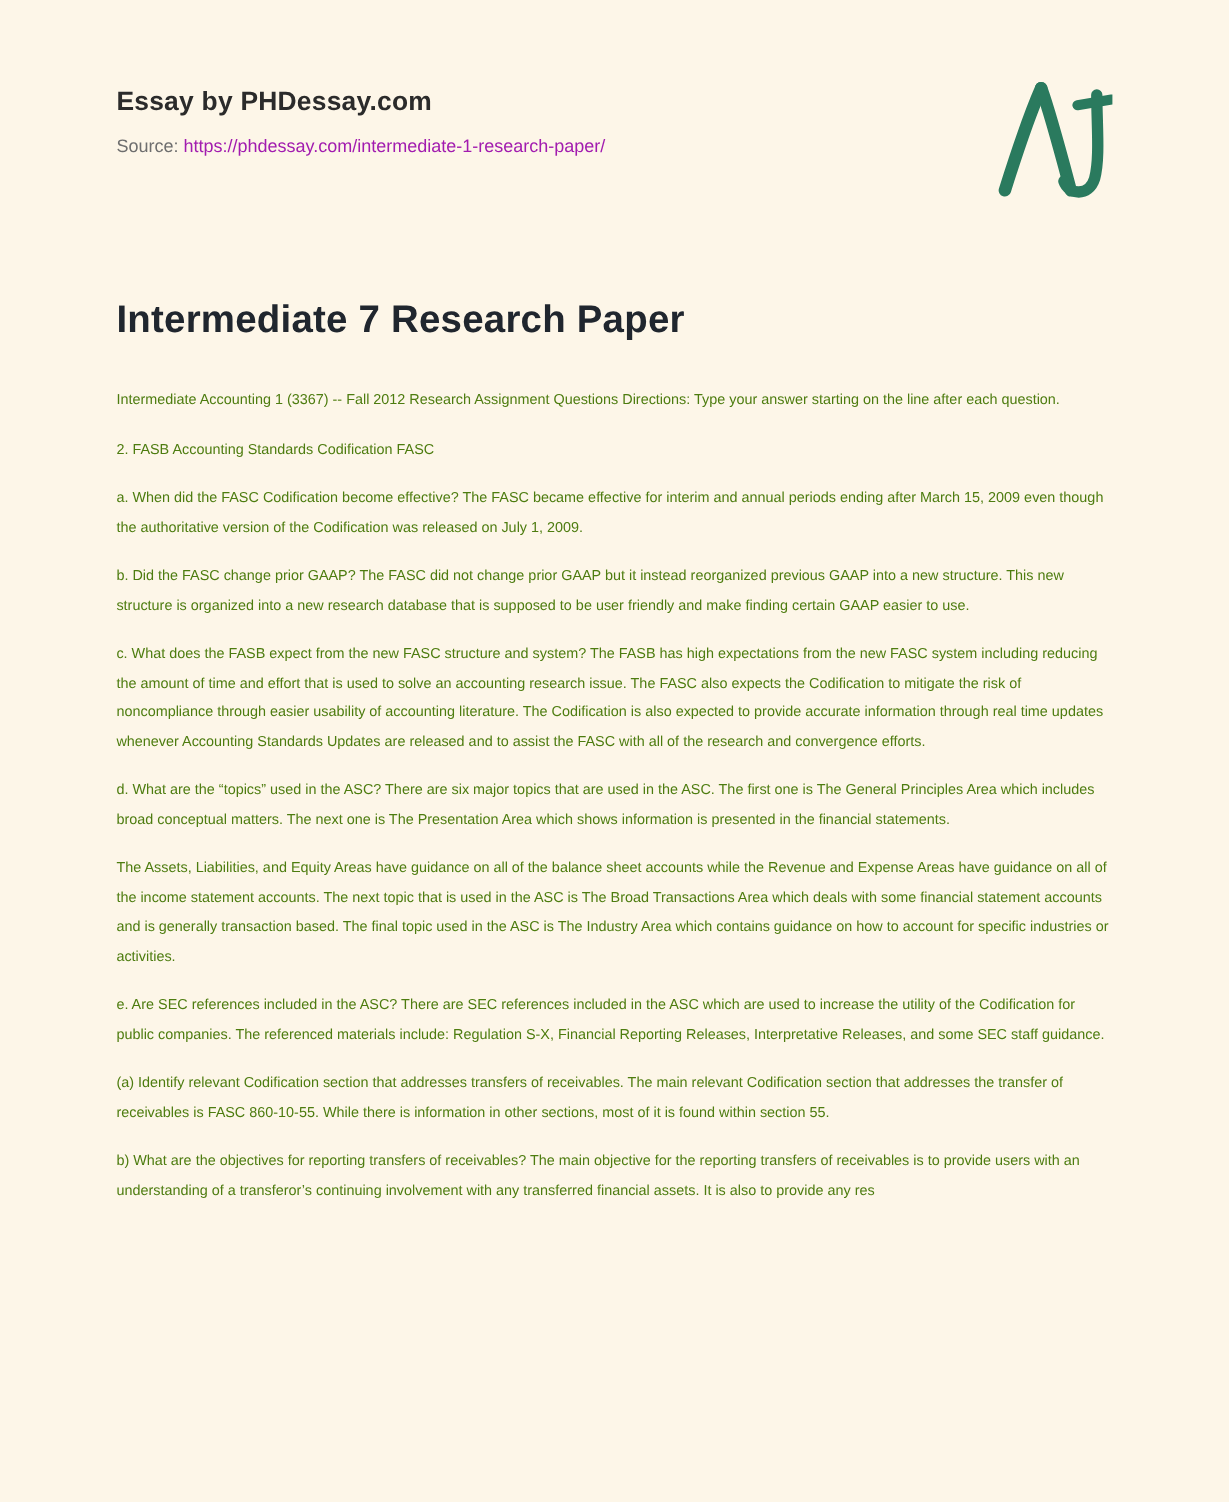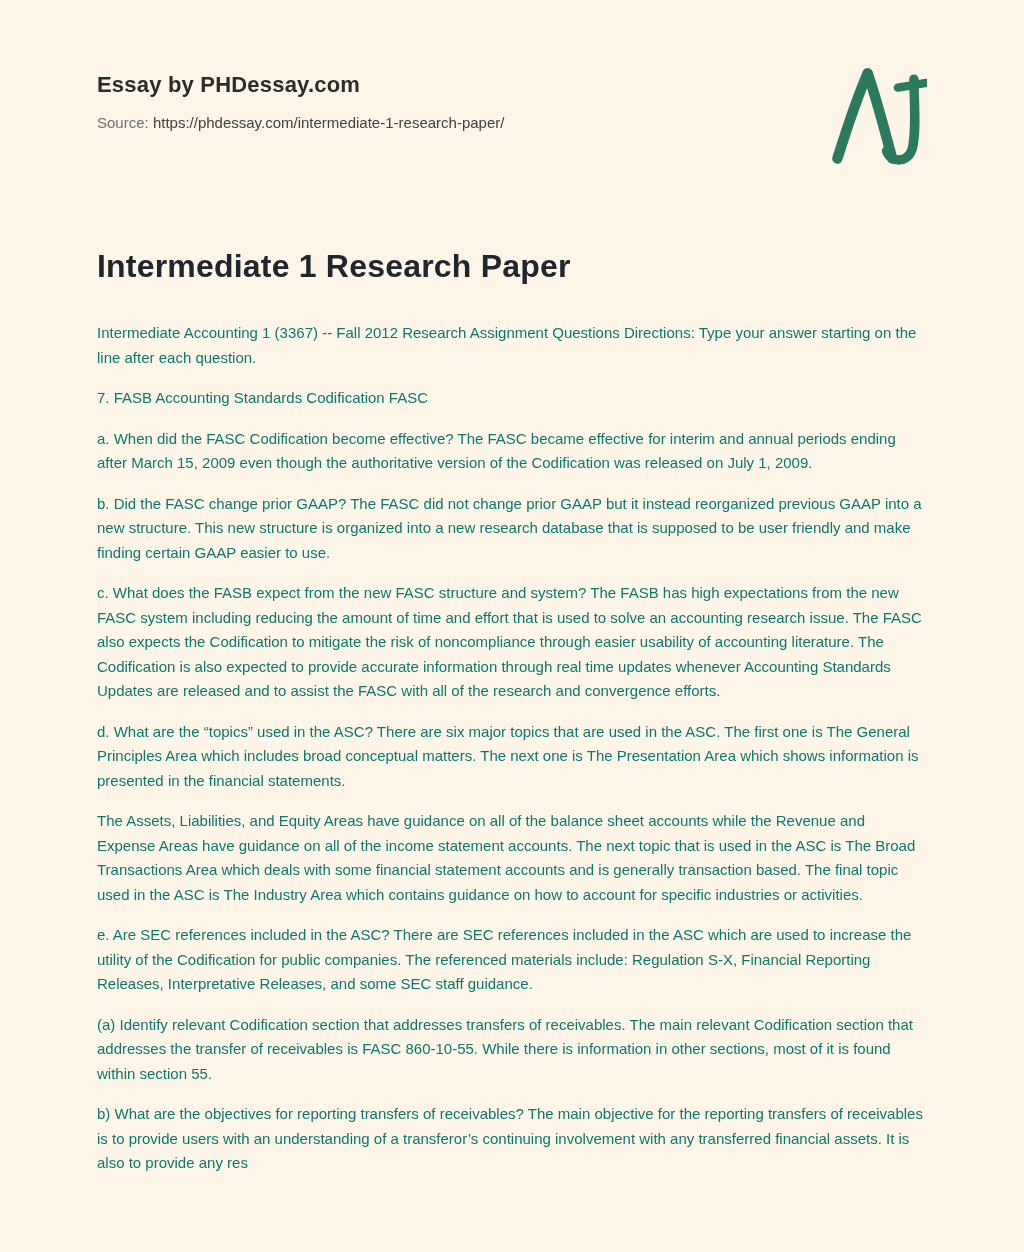--- a/index.html
+++ b/index.html
@@ -36,21 +36,21 @@
   .source-line {
     margin: 16px 0 0 0;
     font-size: 15px;
     color: #6e6e6e;
   }
   .source-label {
     color: #6e6e6e;
     text-align: right;
   }
   .source-url {
-    color: #404040;
+    color: #a21caf;
     text-decoration: none;
     cursor: pointer;
   }
   .logo {
     width: 96px;
     height: 104px;
     margin-top: -8px;
     flex: 0 0 auto;
   }
   .logo svg {
@@ -59,23 +59,23 @@
   }
   .title {
     margin: 80px 0 36px 0;
     font-size: 32px;
     font-weight: 700;
     color: #20262e;
     letter-spacing: 0.2px;
   }
   .para {
     margin: 0 0 16px 0;
-    font-size: 15px;
+    font-size: 12px;
     line-height: 24.5px;
-    color: #0f766e;
+    color: #4d7c0f;
   }
 </style>
 </head>
 <body>
 
 <div class="page">
 
   <header class="header">
     <div class="header-left">
       <h2 class="brand">Essay by PHDessay.com</h2>
@@ -88,24 +88,24 @@
       <svg viewBox="0 0 100 110" xmlns="http://www.w3.org/2000/svg" aria-hidden="true">
         <path d="M6 100 C18 62 30 28 38 10" stroke="#2a7a5e" stroke-width="11" fill="none" stroke-linecap="round"></path>
         <path d="M38 10 C46 32 56 70 64 100" stroke="#2a7a5e" stroke-width="11" fill="none" stroke-linecap="round"></path>
         <path d="M87 16 C87 42 90 72 85 90 C80 106 62 104 58 92" stroke="#2a7a5e" stroke-width="10" fill="none" stroke-linecap="round"></path>
         <path d="M70 25 L100 20" stroke="#2a7a5e" stroke-width="9" fill="none" stroke-linecap="round"></path>
       </svg>
     </div>
   </header>
 
   <main>
-    <h1 class="title">Intermediate 1 Research Paper</h1>
+    <h1 class="title">Intermediate 7 Research Paper</h1>
 
     <p class="para">Intermediate Accounting 1 (3367) -- Fall 2012 Research Assignment Questions Directions: Type your answer starting on the line after each question.</p>
-    <p class="para">7. FASB Accounting Standards Codification FASC</p>
+    <p class="para">2. FASB Accounting Standards Codification FASC</p>
     <p class="para">a. When did the FASC Codification become effective? The FASC became effective for interim and annual periods ending after March 15, 2009 even though the authoritative version of the Codification was released on July 1, 2009.</p>
     <p class="para">b. Did the FASC change prior GAAP? The FASC did not change prior GAAP but it instead reorganized previous GAAP into a new structure. This new structure is organized into a new research database that is supposed to be user friendly and make finding certain GAAP easier to use.</p>
     <p class="para">c. What does the FASB expect from the new FASC structure and system? The FASB has high expectations from the new FASC system including reducing the amount of time and effort that is used to solve an accounting research issue. The FASC also expects the Codification to mitigate the risk of noncompliance through easier usability of accounting literature. The Codification is also expected to provide accurate information through real time updates whenever Accounting Standards Updates are released and to assist the FASC with all of the research and convergence efforts.</p>
     <p class="para">d. What are the “topics” used in the ASC? There are six major topics that are used in the ASC. The first one is The General Principles Area which includes broad conceptual matters. The next one is The Presentation Area which shows information is presented in the financial statements.</p>
     <p class="para">The Assets, Liabilities, and Equity Areas have guidance on all of the balance sheet accounts while the Revenue and Expense Areas have guidance on all of the income statement accounts. The next topic that is used in the ASC is The Broad Transactions Area which deals with some financial statement accounts and is generally transaction based. The final topic used in the ASC is The Industry Area which contains guidance on how to account for specific industries or activities.</p>
     <p class="para">e. Are SEC references included in the ASC? There are SEC references included in the ASC which are used to increase the utility of the Codification for public companies. The referenced materials include: Regulation S-X, Financial Reporting Releases, Interpretative Releases, and some SEC staff guidance.</p>
     <p class="para">(a) Identify relevant Codification section that addresses transfers of receivables. The main relevant Codification section that addresses the transfer of receivables is FASC 860-10-55. While there is information in other sections, most of it is found within section 55.</p>
     <p class="para">b) What are the objectives for reporting transfers of receivables? The main objective for the reporting transfers of receivables is to provide users with an understanding of a transferor’s continuing involvement with any transferred financial assets. It is also to provide any res</p>
   </main>
 

